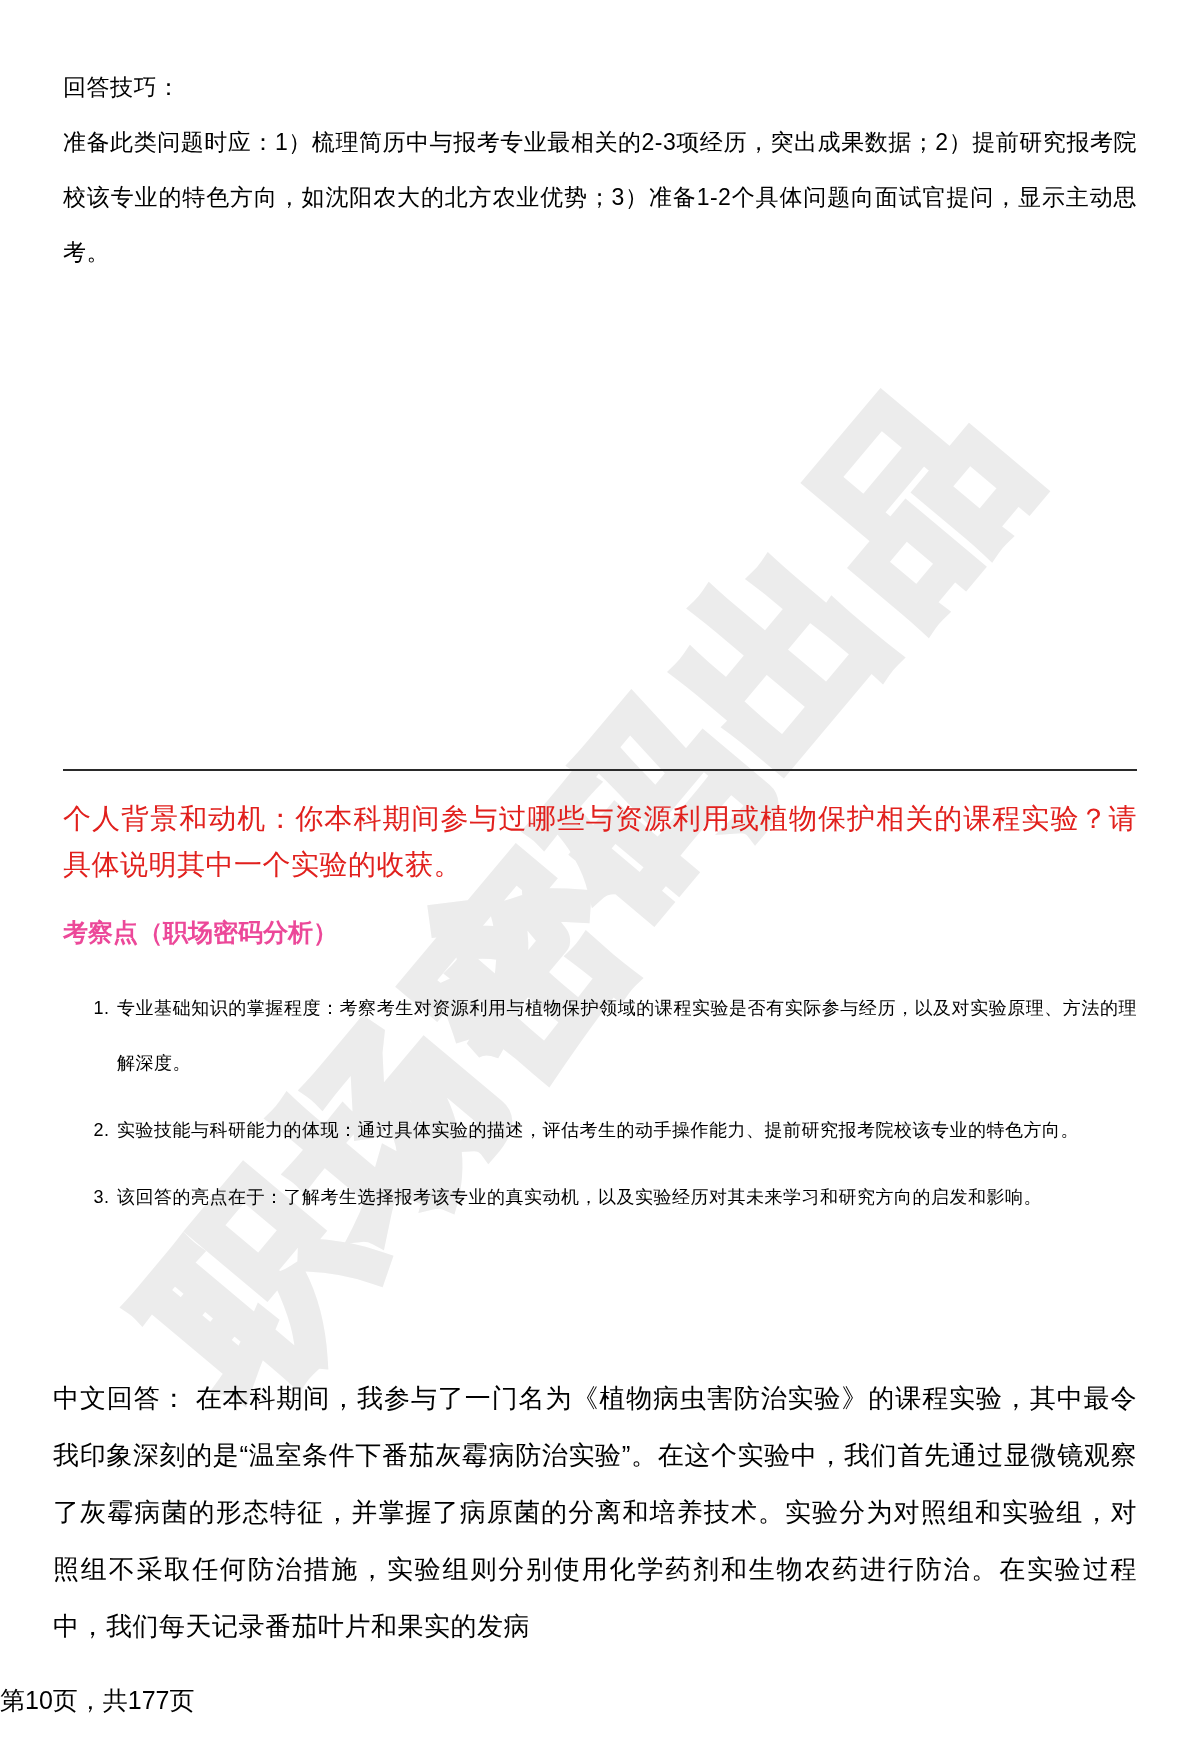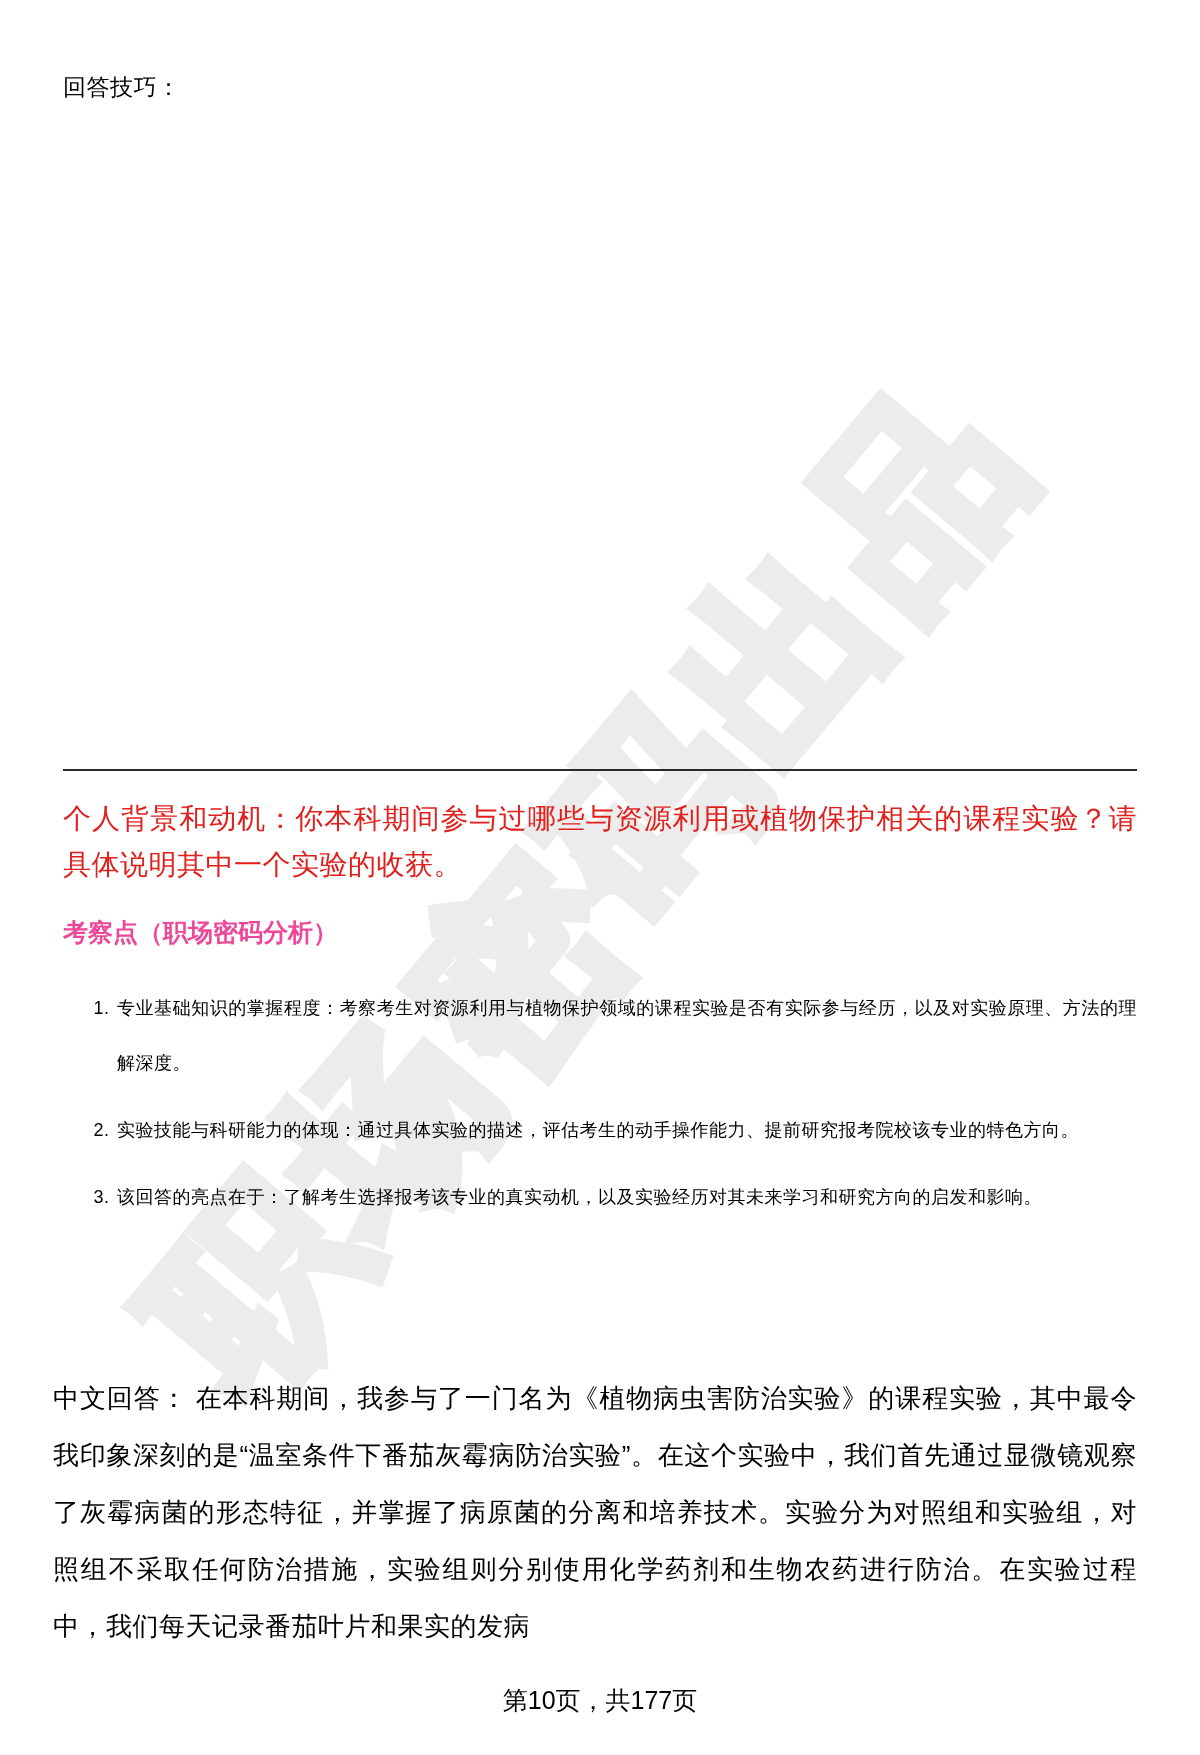--- a/index.html
+++ b/index.html
@@ -70,34 +70,34 @@
   .answer-cn {
     left: 45px; right: 63px; top: 1370px;
     font-size: 26px;
     line-height: 57px;
     text-align: justify;
     letter-spacing: 0.5px;
     margin-left: 8px;
   }
   .footer {
     left: 0; right: 0; top: 1684px;
-    text-align: center;
     font-size: 25px;
     color: #000000;
   }
 </style>
 </head>
 <body>
 
 <div class="page">
 
   <div class="watermark">职场密码出品</div>
 
   <div class="layer block-technique">
     <p>回答技巧：</p>
+    <p>准备此类问题时应：1）梳理简历中与报考专业最相关的2-3项经历，突出成果数据；2）提前研究报考院校该专业的特色方向，如沈阳农大的北方农业优势；3）准备1-2个具体问题向面试官提问，显示主动思考。</p>
   </div>
 
   <div class="layer divider"></div>
 
   <p class="layer question">个人背景和动机：你本科期间参与过哪些与资源利用或植物保护相关的课程实验？请具体说明其中一个实验的收获。</p>
 
   <p class="layer analysis-heading">考察点（职场密码分析）</p>
 
   <div class="layer analysis-list">
     <ol>

